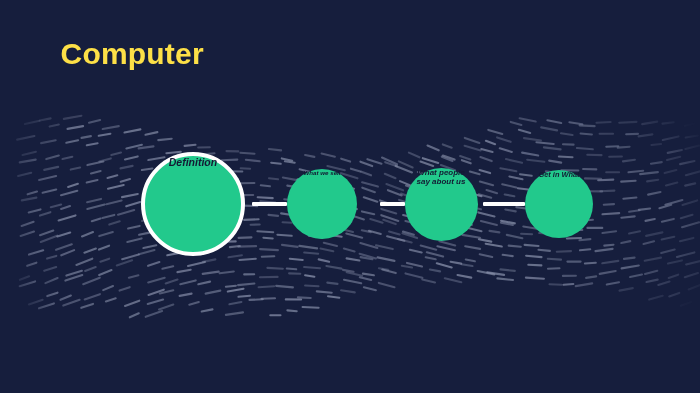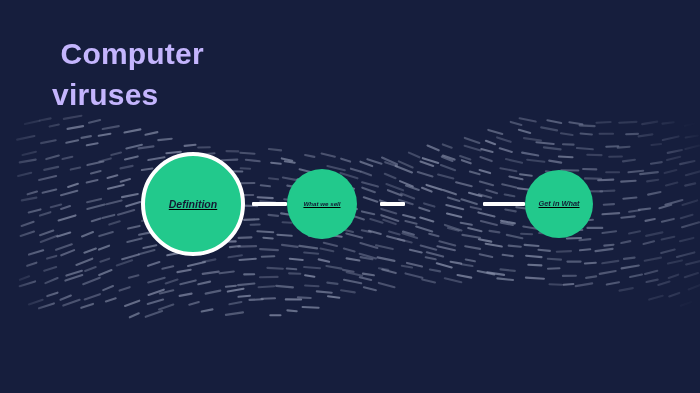--- a/index.html
+++ b/index.html
@@ -30,21 +30,21 @@
   }
 
   
   #title-block {
     position: absolute;
     left: 52px;
     top: 33px;
     z-index: 5;
   }
   .title-line {
-    color: #c4b5fd;
+    color: #fde047;
     font-size: 30px;
     font-weight: bold;
     line-height: 1.38;
     letter-spacing: 0.2px;
     white-space: pre;
   }
 
   
   #flow-chain {
     position: absolute;
@@ -52,24 +52,23 @@
     top: 0;
     width: 700px;
     height: 393px;
     z-index: 4;
   }
   .node {
     position: absolute;
     border-radius: 50%;
     background: #22c98c;
     display: flex;
-    align-items: center;
+    align-items: flex-start;
     justify-content: center;
     box-sizing: border-box;
-    text-decoration: underline;
   }
   .node.ringed {
     border: 4px solid #ffffff;
   }
   .node-label {
     color: #131a33;
     font-weight: bold;
     font-style: italic;
     text-align: center;
     line-height: 1.22;
@@ -637,31 +636,34 @@
         <line x1="606.8" y1="284.5" x2="619.0" y2="282.3" stroke-opacity="0.64"></line>
         <line x1="619.5" y1="290.6" x2="632.8" y2="288.1" stroke-opacity="0.36"></line>
         <line x1="649.2" y1="299.6" x2="662.7" y2="295.8" stroke-opacity="0.41"></line>
         <line x1="669.3" y1="296.4" x2="679.3" y2="292.9" stroke-opacity="0.75"></line>
         <line x1="680.8" y1="305.7" x2="691.6" y2="302.0" stroke-opacity="0.38"></line>
       </g>
   </svg>
 
   <div id="title-block">
     <div class="title-line"> Computer</div>
-    <div class="title-line">viruses</div>
   </div>
 
   <div id="flow-chain">
       <div class="connector" style="left: 252px; top: 202px; width: 35px;"></div>
       <div class="connector" style="left: 380px; top: 202px; width: 25px;"></div>
       <div class="connector" style="left: 483px; top: 202px; width: 42px;"></div>
       <div class="node ringed" style="left: 141px; top: 152px; width: 104px; height: 104px;">
         <div class="node-label" style="font-size: 10.5px;">Definition</div>
       </div>
       <div class="node" style="left: 287px; top: 169px; width: 70px; height: 70px;">
         <div class="node-label" style="font-size: 6.2px;">What we sell</div>
       </div>
+      <div class="node" style="left: 404.5px; top: 167.5px; width: 73px; height: 73px;">
+        <div class="node-label" style="font-size: 8px;">What people
+say about us</div>
+      </div>
       <div class="node" style="left: 525px; top: 170px; width: 68px; height: 68px;">
         <div class="node-label" style="font-size: 7.4px;">Get in What</div>
       </div>
     </div>
 
 </div>
 
 </body></html>

